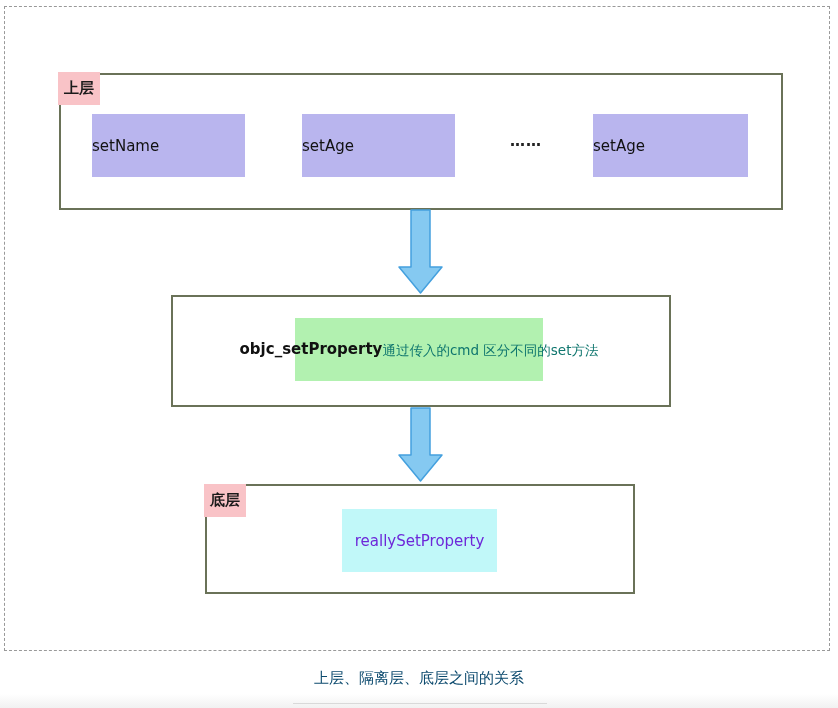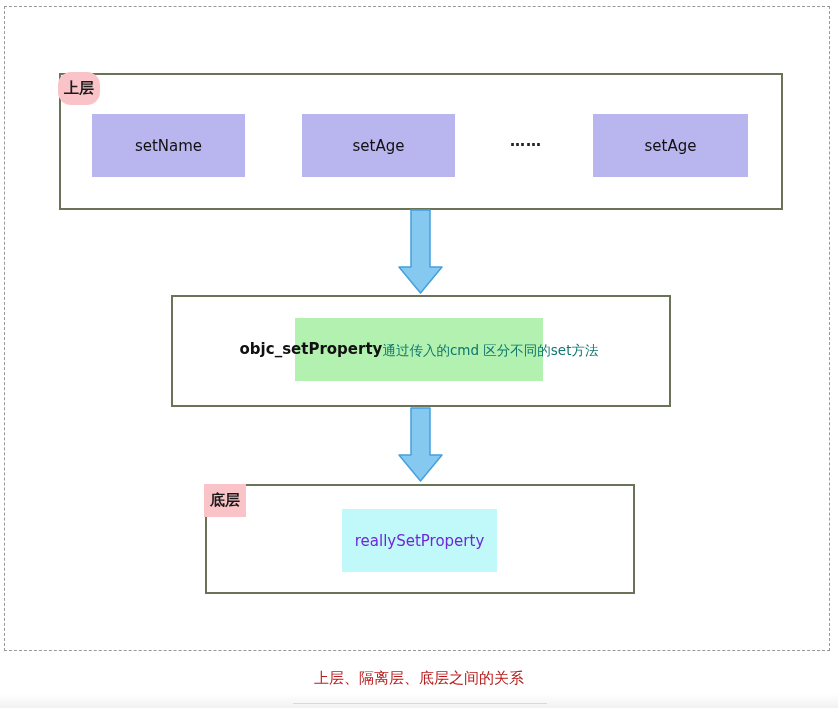--- a/index.html
+++ b/index.html
@@ -37,31 +37,30 @@
     position: absolute;
     background: #f9c3c7;
     color: #1a1a1a;
     font-size: 15px;
     font-weight: bold;
     line-height: 1;
     padding: 9px 6px;
     white-space: nowrap;
     z-index: 3;
   }
-  .layer-label.upper  { left: 58px;  top: 72px; border-radius: 13px;  }
+  .layer-label.upper  { left: 58px;  top: 72px;  }
   .layer-label.middle { left: 170px; top: 295px; }
   .layer-label.bottom { left: 204px; top: 484px; }
   .method-box {
     position: absolute;
     background: #b9b5ee;
     color: #111111;
     font-size: 15px;
     display: flex;
     align-items: center;
-    justify-content: center;
     text-align: center;
   }
   .method-box.m0 { left: 92px;  top: 114px; width: 153px; height: 63px; }
   .method-box.m1 { left: 302px; top: 114px; width: 153px; height: 63px; }
   .method-box.m2 { left: 593px; top: 114px; width: 155px; height: 63px; }
   .ellipsis {
     position: absolute;
     left: 490px;
     top: 132px;
     width: 72px;
@@ -111,21 +110,21 @@
   }
   .arrow-svg { position: absolute; }
   .arrow-svg.a1 { left: 395px; top: 209px; }
   .arrow-svg.a2 { left: 395px; top: 407px; }
   .caption {
     position: absolute;
     left: 0;
     right: 0;
     top: 669px;
     text-align: center;
-    color: #b91c1c;
+    color: #0c4a6e;
     font-size: 15px;
   }
   .bottom-strip {
     position: absolute;
     left: 0;
     bottom: 0;
     width: 100%;
     height: 14px;
     background: linear-gradient(to bottom, rgba(255,255,255,0), #f1f1f1);
   }

